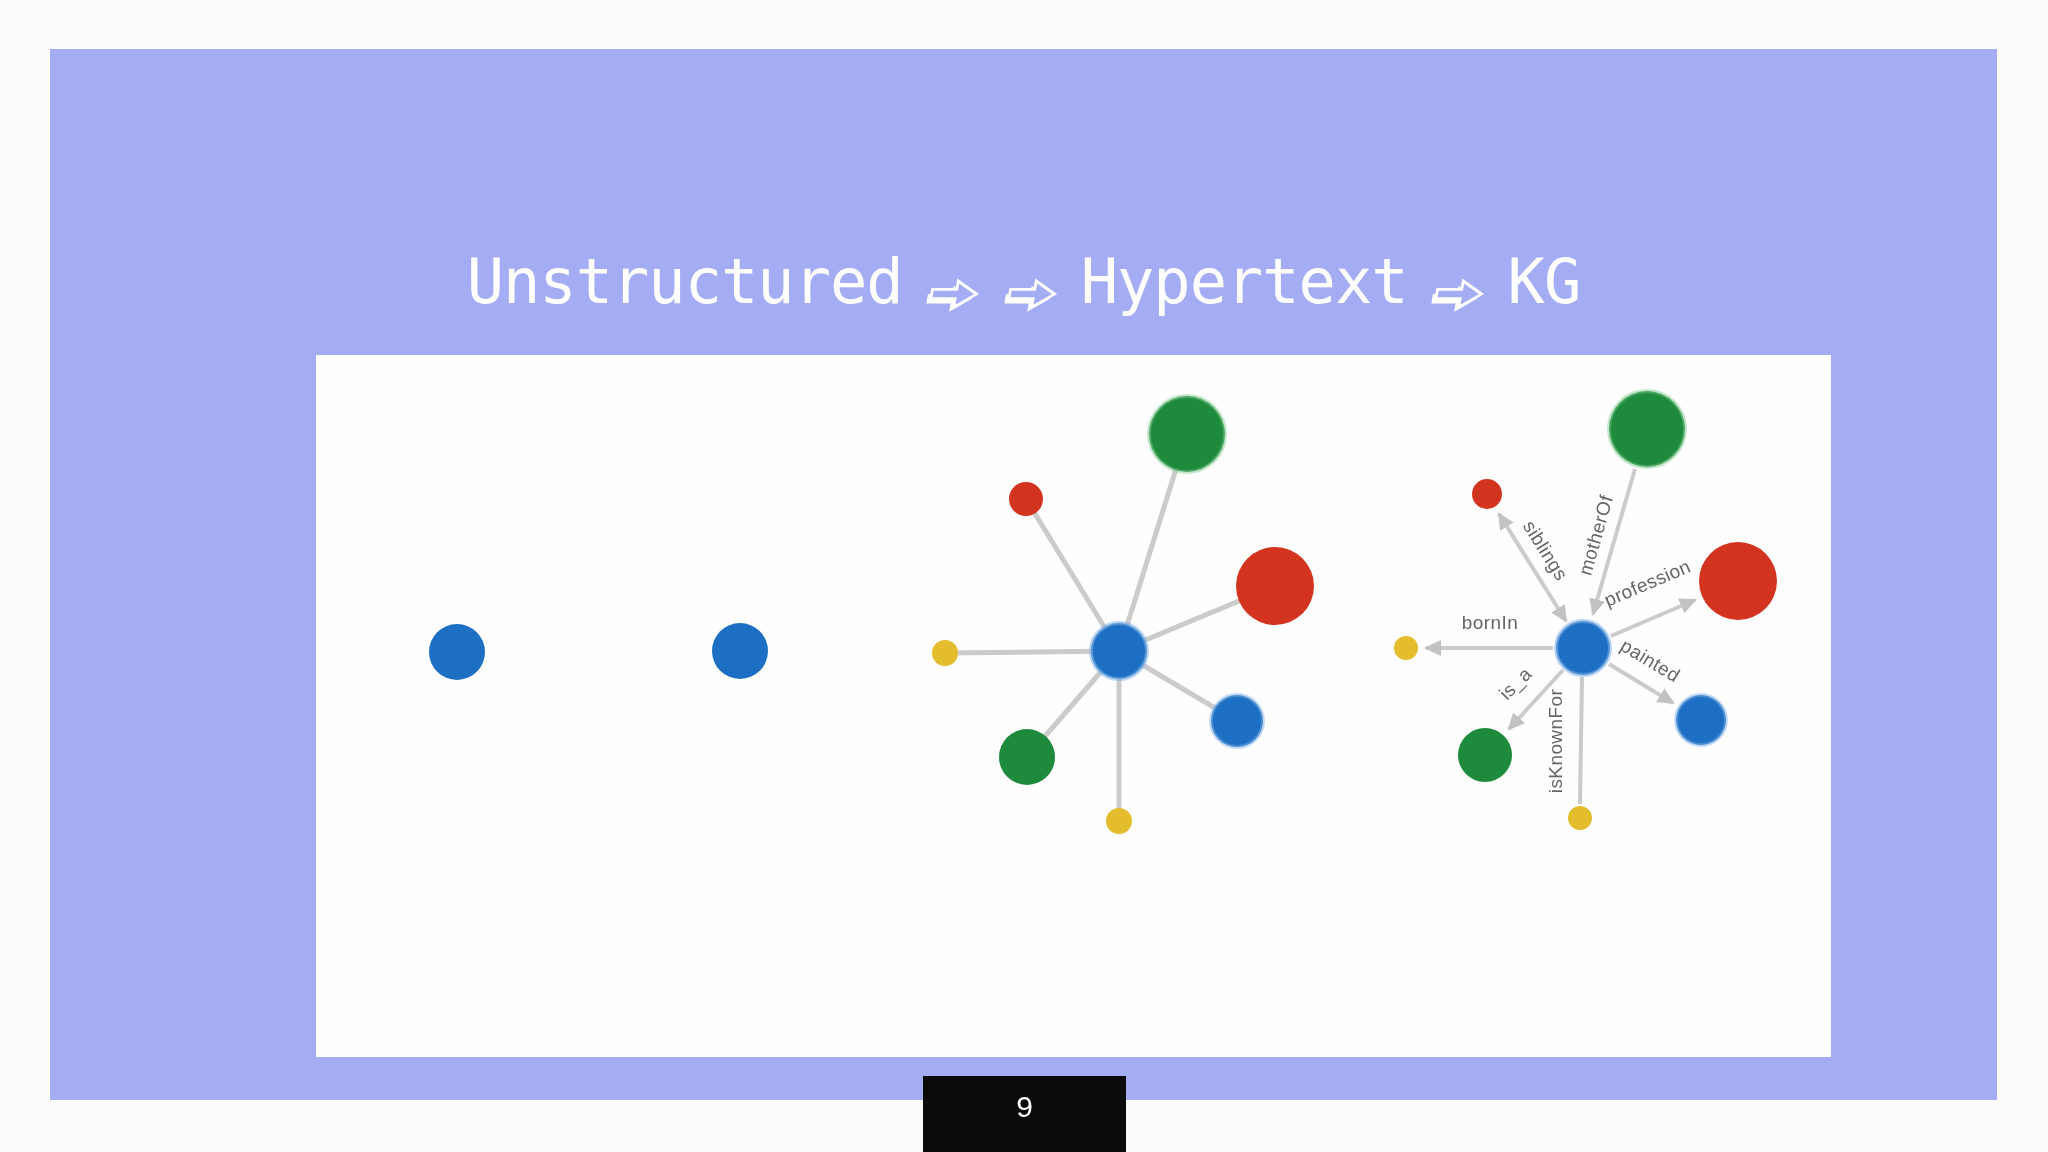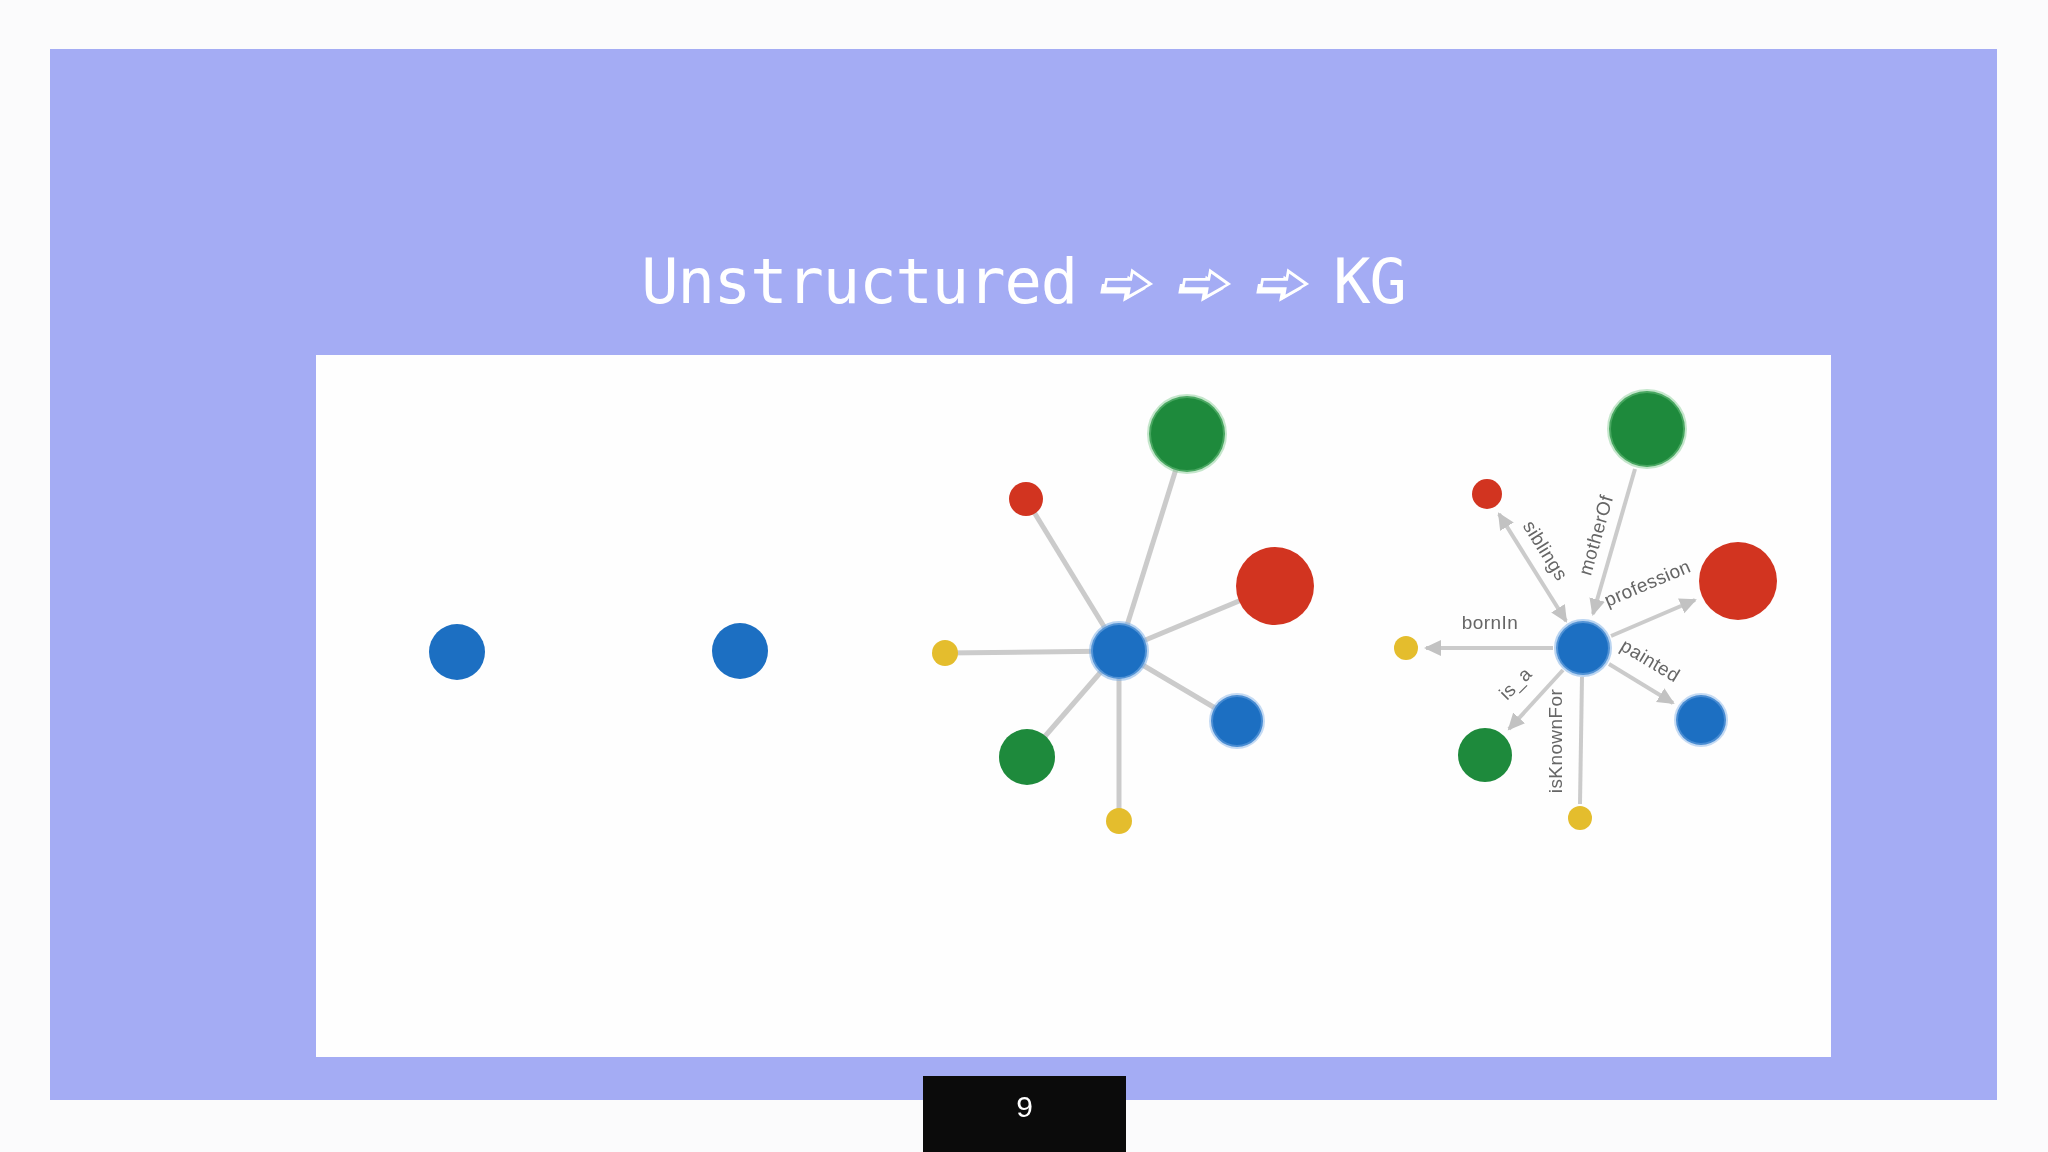--- a/index.html
+++ b/index.html
@@ -10,21 +10,21 @@
     --edge-label:#666666;
     --name:#3d3d3d;
     --graylbl:#9b9b9b;
   }
   html,body{margin:0;padding:0;}
   body{background:#ffffff;font-family:"Liberation Sans",sans-serif;}
   .page{position:relative;width:2048px;height:1152px;background:var(--page-bg);overflow:hidden;}
   .slide{position:absolute;left:50px;top:49px;width:1947px;height:1051px;background:var(--slide-bg);}
   .title{
     position:absolute;left:0;top:196px;width:100%;
-    display:flex;justify-content:center;align-items:center;gap:22px;
+    display:flex;justify-content:center;align-items:flex-end;gap:22px;
     color:#ffffff;font-family:"DejaVu Sans Mono",monospace;
     font-size:62px;font-weight:400;letter-spacing:-1px;white-space:nowrap;
   }
   .title .arrow{width:56px;height:46px;flex:0 0 auto;margin-top:6px;}
   .panel{position:absolute;left:266px;top:306px;width:1515px;height:702px;background:var(--panel-bg);}
   .graph-svg{position:absolute;left:0;top:0;width:1515px;height:702px;}
   .edge3{stroke:var(--edge);stroke-width:5;fill:none;}
   .edge4{stroke:var(--edge);stroke-width:4;fill:none;}
   .edge-label{
     font-family:"Liberation Sans",sans-serif;font-size:19px;fill:var(--edge-label);
@@ -49,20 +49,21 @@
           <path d="M7 17 L33 17 L33 8 L55 22 L33 36 L33 27 L7 27 Z" fill="#ffffff" transform="translate(-4,5)"></path>
           <path d="M7 17 L33 17 L33 8 L55 22 L33 36 L33 27 L7 27 Z" fill="var(--slide-bg)" stroke="#ffffff" stroke-width="3" stroke-linejoin="miter"></path>
         </g>
       </svg>
       <svg class="arrow" viewBox="0 0 60 46">
         <g transform="skewX(-10)" transform-origin="30 23">
           <path d="M7 17 L33 17 L33 8 L55 22 L33 36 L33 27 L7 27 Z" fill="#ffffff" transform="translate(-4,5)"></path>
           <path d="M7 17 L33 17 L33 8 L55 22 L33 36 L33 27 L7 27 Z" fill="var(--slide-bg)" stroke="#ffffff" stroke-width="3" stroke-linejoin="miter"></path>
         </g>
       </svg>
+      <span>Hypertext</span>
       <svg class="arrow" viewBox="0 0 60 46">
         <g transform="skewX(-10)" transform-origin="30 23">
           <path d="M7 17 L33 17 L33 8 L55 22 L33 36 L33 27 L7 27 Z" fill="#ffffff" transform="translate(-4,5)"></path>
           <path d="M7 17 L33 17 L33 8 L55 22 L33 36 L33 27 L7 27 Z" fill="var(--slide-bg)" stroke="#ffffff" stroke-width="3" stroke-linejoin="miter"></path>
         </g>
       </svg>
       <span>KG</span>
     </div>
 
     <div class="panel">

